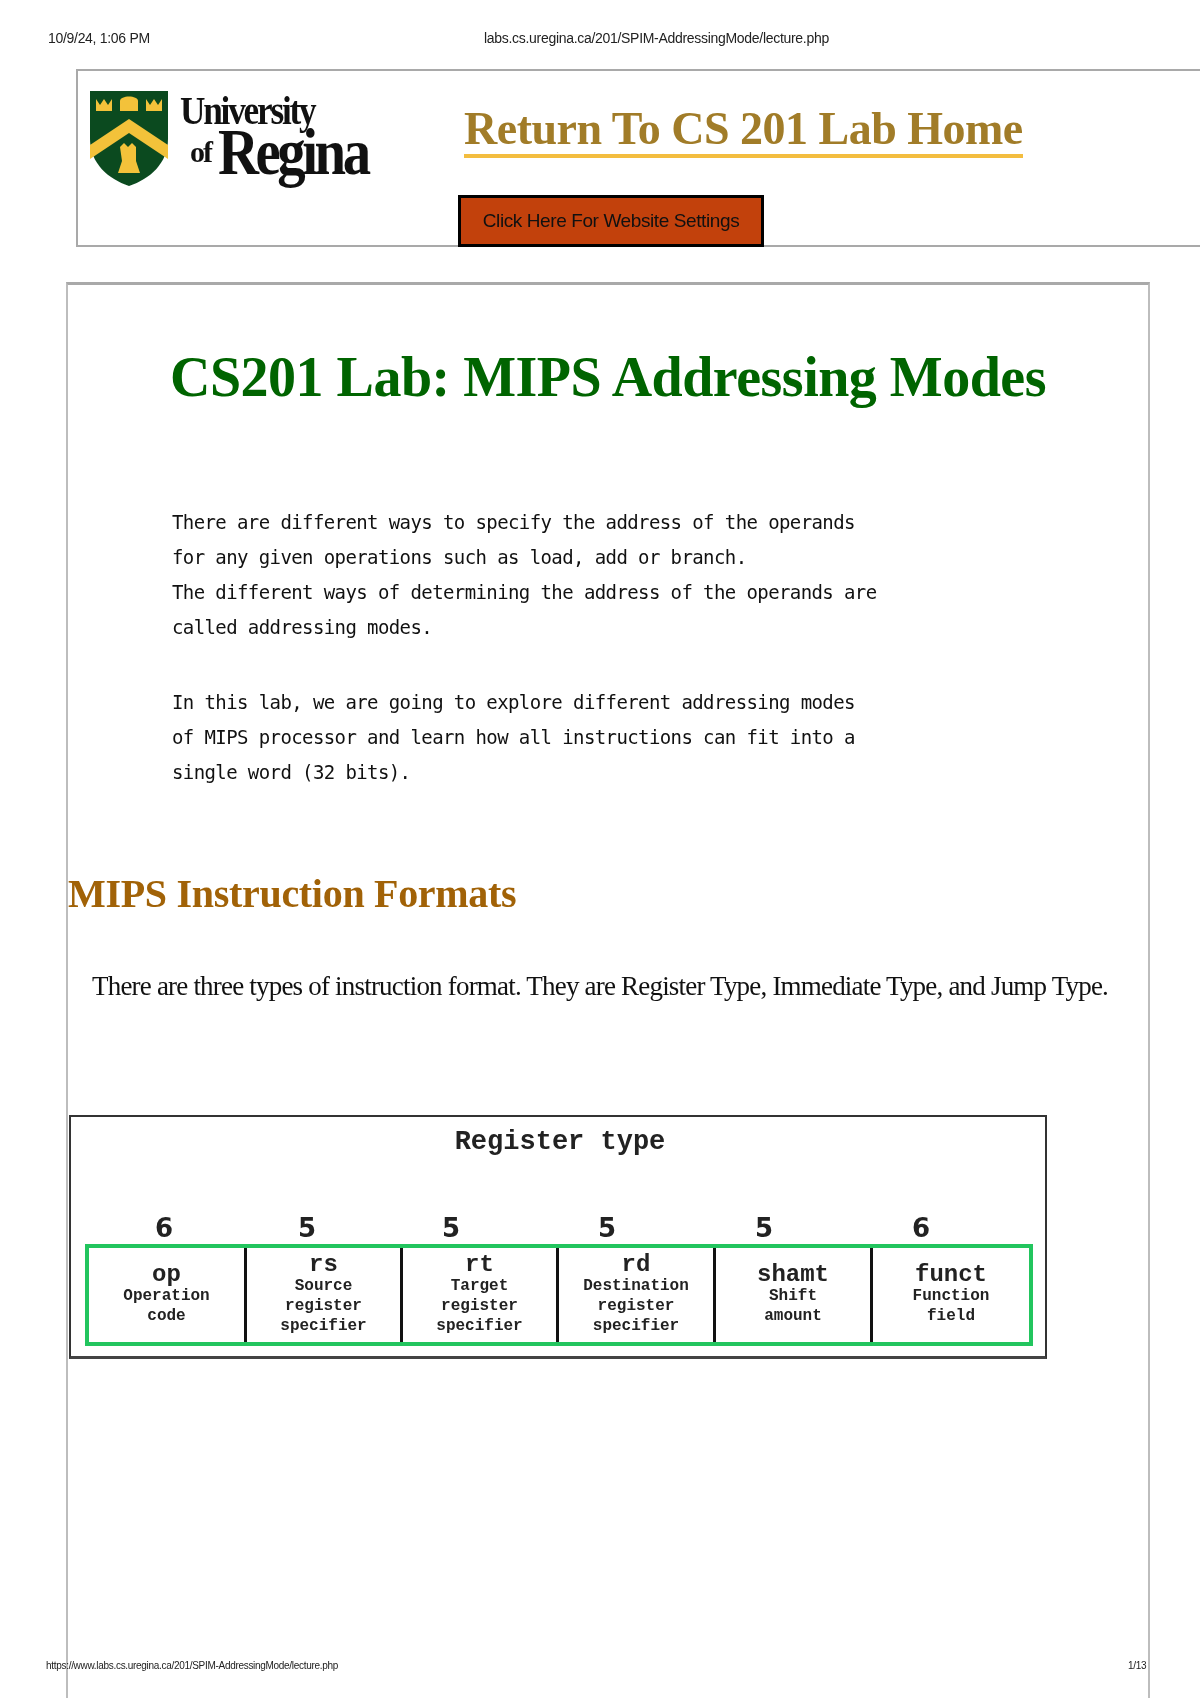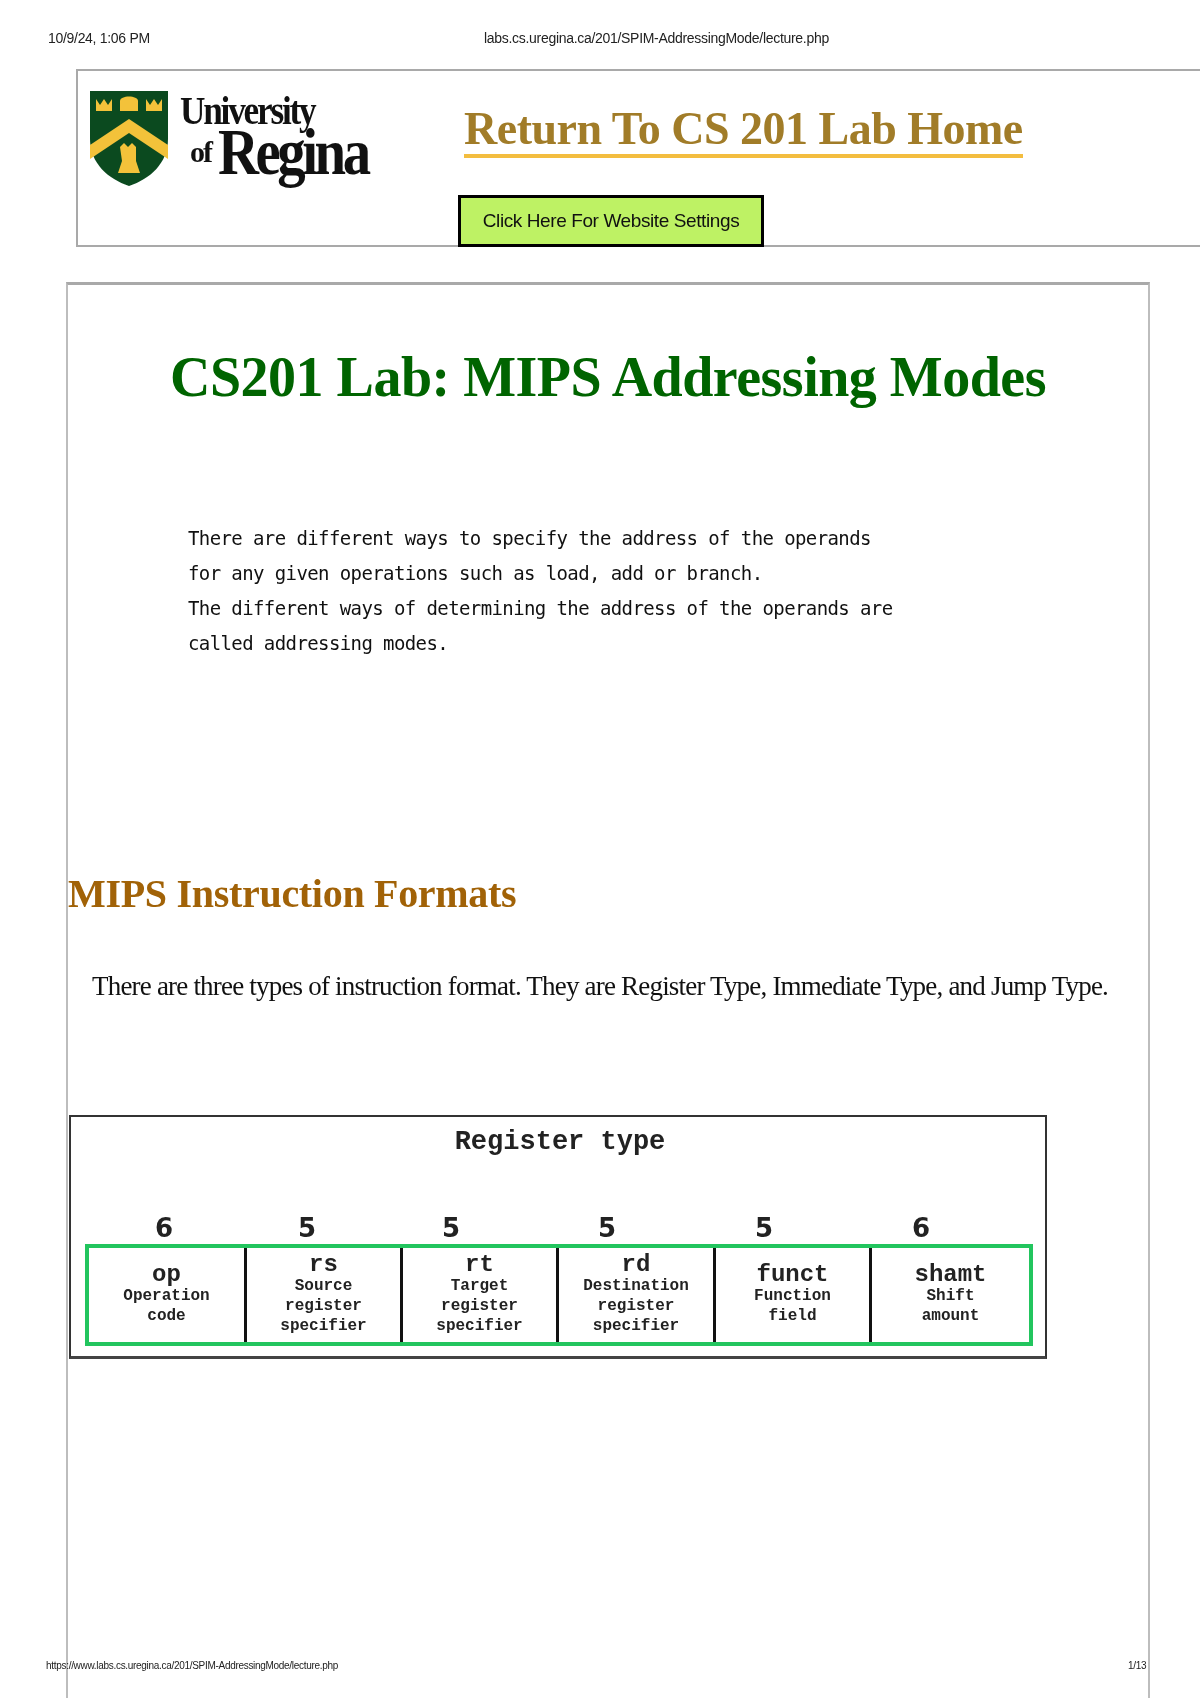--- a/index.html
+++ b/index.html
@@ -15,26 +15,26 @@
 
   .banner { position:absolute; left:76px; top:69px; width:1134px; height:178px; border:2px solid #a9a9a9; box-sizing:border-box; background:#fff; }
   .logo { position:absolute; left:10px; top:18px; width:300px; height:100px; }
   .shield { position:absolute; left:0; top:0; width:82px; height:98px; }
   .logo-text { position:absolute; left:92px; top:2px; font-family:"Liberation Serif", serif; color:#111; line-height:1; }
   .logo-text .uni { position:absolute; left:0; top:0; font-size:40px; letter-spacing:-2.5px; font-weight:bold; transform:scaleX(0.88); transform-origin:left top; white-space:nowrap; }
   .logo-text .of { position:absolute; left:10px; top:46px; font-size:30px; letter-spacing:-2px; font-weight:bold; white-space:nowrap; }
   .logo-text .regina { position:absolute; left:38px; top:28px; font-size:66px; letter-spacing:-4px; font-weight:bold; transform:scaleX(0.86); transform-origin:left top; white-space:nowrap; }
 
   .home-link { position:absolute; left:386px; top:33px; font-family:"Liberation Serif", serif; font-weight:bold; font-size:46px; color:#a17c28; text-decoration:none; border-bottom:4px solid #f3bd3f; line-height:50px; letter-spacing:-0.5px; white-space:nowrap; }
-  .settings-btn { position:absolute; left:380px; top:124px; width:306px; height:52px; border:3px solid #000; box-sizing:border-box; background:#bef264; font-family:"Liberation Sans", sans-serif; font-size:19px; color:#111; display:flex; align-items:center; justify-content:center; letter-spacing:-0.4px; cursor:pointer; }
+  .settings-btn { position:absolute; left:380px; top:124px; width:306px; height:52px; border:3px solid #000; box-sizing:border-box; background:#c2410c; font-family:"Liberation Sans", sans-serif; font-size:19px; color:#111; display:flex; align-items:center; justify-content:center; letter-spacing:-0.4px; cursor:pointer; }
 
   .content { position:absolute; left:66px; top:282px; width:1084px; height:1430px; border-top:3px solid #a9a9a9; border-left:2px solid #bdbdbd; border-right:2px solid #bdbdbd; box-sizing:border-box; }
   .page-title { position:absolute; left:0; top:60px; width:1080px; text-align:center; font-family:"Liberation Serif", serif; font-weight:bold; font-size:56px; color:#006400; margin:0; white-space:nowrap; letter-spacing:-0.5px; }
 
-  .intro { position:absolute; left:104px; top:220px; width:900px; font-family:"DejaVu Sans Mono", monospace; font-size:19px; line-height:35px; color:#111; white-space:pre; margin:16px; letter-spacing:-0.6px; }
+  .intro { position:absolute; left:104px; top:220px; width:900px; font-family:"DejaVu Sans Mono", monospace; font-size:19px; line-height:35px; color:#111; white-space:pre; margin:0; letter-spacing:-0.6px; }
   .intro2 { top:400px; }
 
   .section-heading { position:absolute; left:0; top:585px; margin:0; font-family:"Liberation Serif", serif; font-weight:bold; font-size:40px; color:#a16207; white-space:nowrap; letter-spacing:-0.3px; }
   .section-text { position:absolute; left:24px; top:680px; width:1060px; margin:0; font-family:"Liberation Serif", serif; font-size:27px; line-height:42px; color:#111; letter-spacing:-0.8px; }
 
   .figure { position:absolute; left:1px; top:830px; width:978px; height:244px; border:2px solid #333; box-sizing:border-box; background:#fff; border-bottom:3px solid #444;padding-left:38px; }
   .fig-title { position:absolute; left:0; top:10px; width:978px; text-align:center; font-family:"Liberation Mono", monospace; font-weight:bold; font-size:27px; color:#222; }
   .bits { position:absolute; top:96px; left:14px; width:950px; height:32px; }
   .bit { position:absolute; top:0; width:158px; text-align:center; font-family:"DejaVu Sans", sans-serif; font-weight:bold; font-size:26px; color:#222; }
   .fields { position:absolute; left:14px; top:127px; width:948px; height:102px; border:4px solid #22c55e; box-sizing:border-box; display:flex; }
@@ -71,20 +71,23 @@
   <div class="settings-btn">Click Here For Website Settings</div>
 </div>
 
 <div class="content">
   <h1 class="page-title">CS201 Lab: MIPS Addressing Modes</h1>
 
   <p class="intro">There are different ways to specify the address of the operands
 for any given operations such as load, add or branch.
 The different ways of determining the address of the operands are
 called addressing modes.</p>
+  <p class="intro intro2">In this lab, we are going to explore different addressing modes
+of MIPS processor and learn how all instructions can fit into a
+single word (32 bits).</p>
 
   <h2 class="section-heading">MIPS Instruction Formats</h2>
   <p class="section-text">There are three types of instruction format. They are Register Type, Immediate Type, and Jump Type.</p>
 
   <div class="figure">
     <div class="fig-title">Register type</div>
     <div class="bits">
       <span class="bit" style="left:0px">6</span>
       <span class="bit" style="left:143px">5</span>
       <span class="bit" style="left:287px">5</span>
@@ -109,29 +112,29 @@
         <span class="desc">Target
 register
 specifier</span>
       </div>
       <div class="field" style="width:157px">
         <span class="abbr">rd</span>
         <span class="desc">Destination
 register
 specifier</span>
       </div>
+      <div class="field" style="width:157px">
+        <span class="abbr">shamt</span>
+        <span class="desc">Shift
+amount</span>
+      </div>
       <div class="field" style="width:156px">
         <span class="abbr">funct</span>
         <span class="desc">Function
 field</span>
-      </div>
-      <div class="field" style="width:157px">
-        <span class="abbr">shamt</span>
-        <span class="desc">Shift
-amount</span>
       </div>
     </div>
   </div>
 </div>
 
 <div class="print-footer">
   <span class="url">https://www.labs.cs.uregina.ca/201/SPIM-AddressingMode/lecture.php</span>
   <span class="page">1/13</span>
 </div>
 

